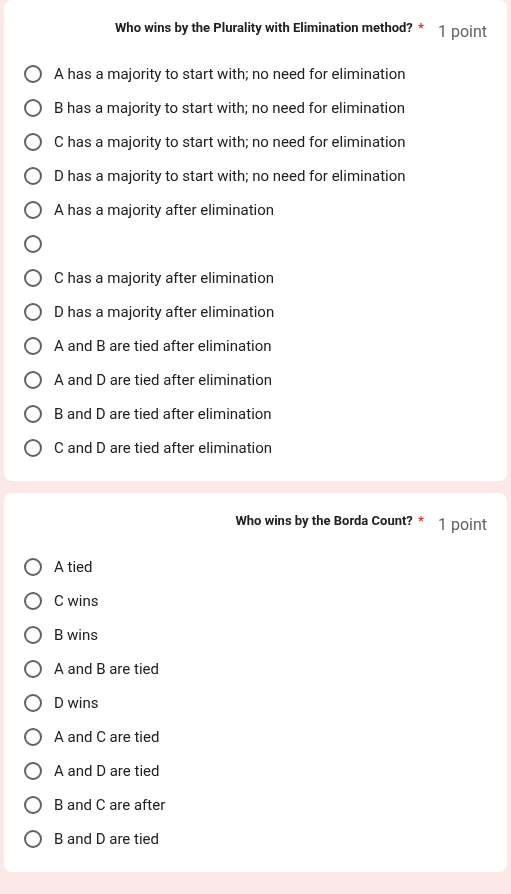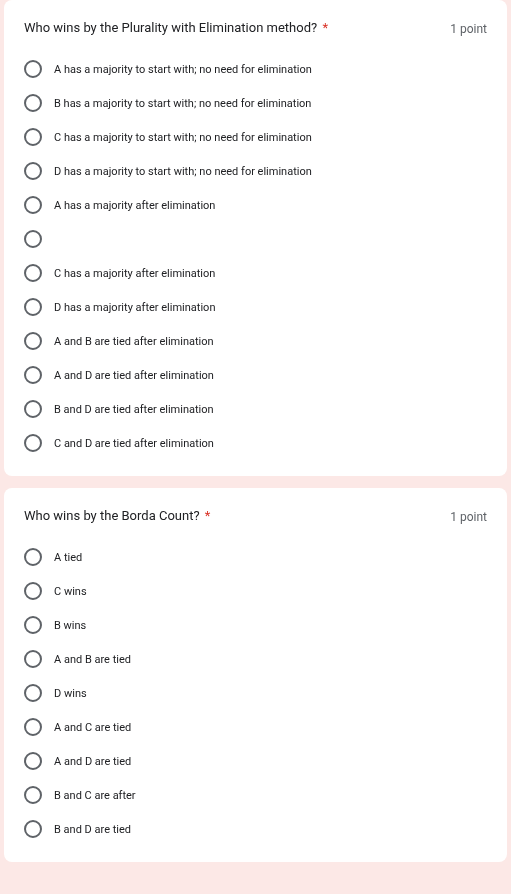--- a/index.html
+++ b/index.html
@@ -15,51 +15,52 @@
     margin: 0 4px 12px 4px;
   }
   .card-header {
     display: flex;
     align-items: flex-start;
     justify-content: space-between;
     margin-bottom: 16px;
   }
   .question-title {
     font-size: 13px;
-    font-weight: 400;
+    font-weight: 700;
     color: #202124;
     flex: 1;
+    text-align: right;
   }
   .required {
     color: #d93025;
     margin-left: 2px;
   }
   .points {
-    font-size: 12px;
+    font-size: 16px;
     color: #5f6368;
-    margin-left: 0;
+    margin-left: 14px;
     white-space: nowrap;
     padding-top: 2px;
   }
   .option {
     display: flex;
     align-items: center;
     padding: 8px 0;
     min-height: 32px;
   }
   .radio {
     width: 18px;
     height: 18px;
     border: 2px solid #5f6368;
     border-radius: 50%;
     margin-right: 12px;
     flex-shrink: 0;
   }
   .option-label {
-    font-size: 11px;
+    font-size: 15px;
     color: #202124;
   }
 </style>
 </head>
 <body>
 
 <div class="card">
   <div class="card-header">
     <div class="question-title">
       <span>Who wins by the Plurality with Elimination method?</span>

